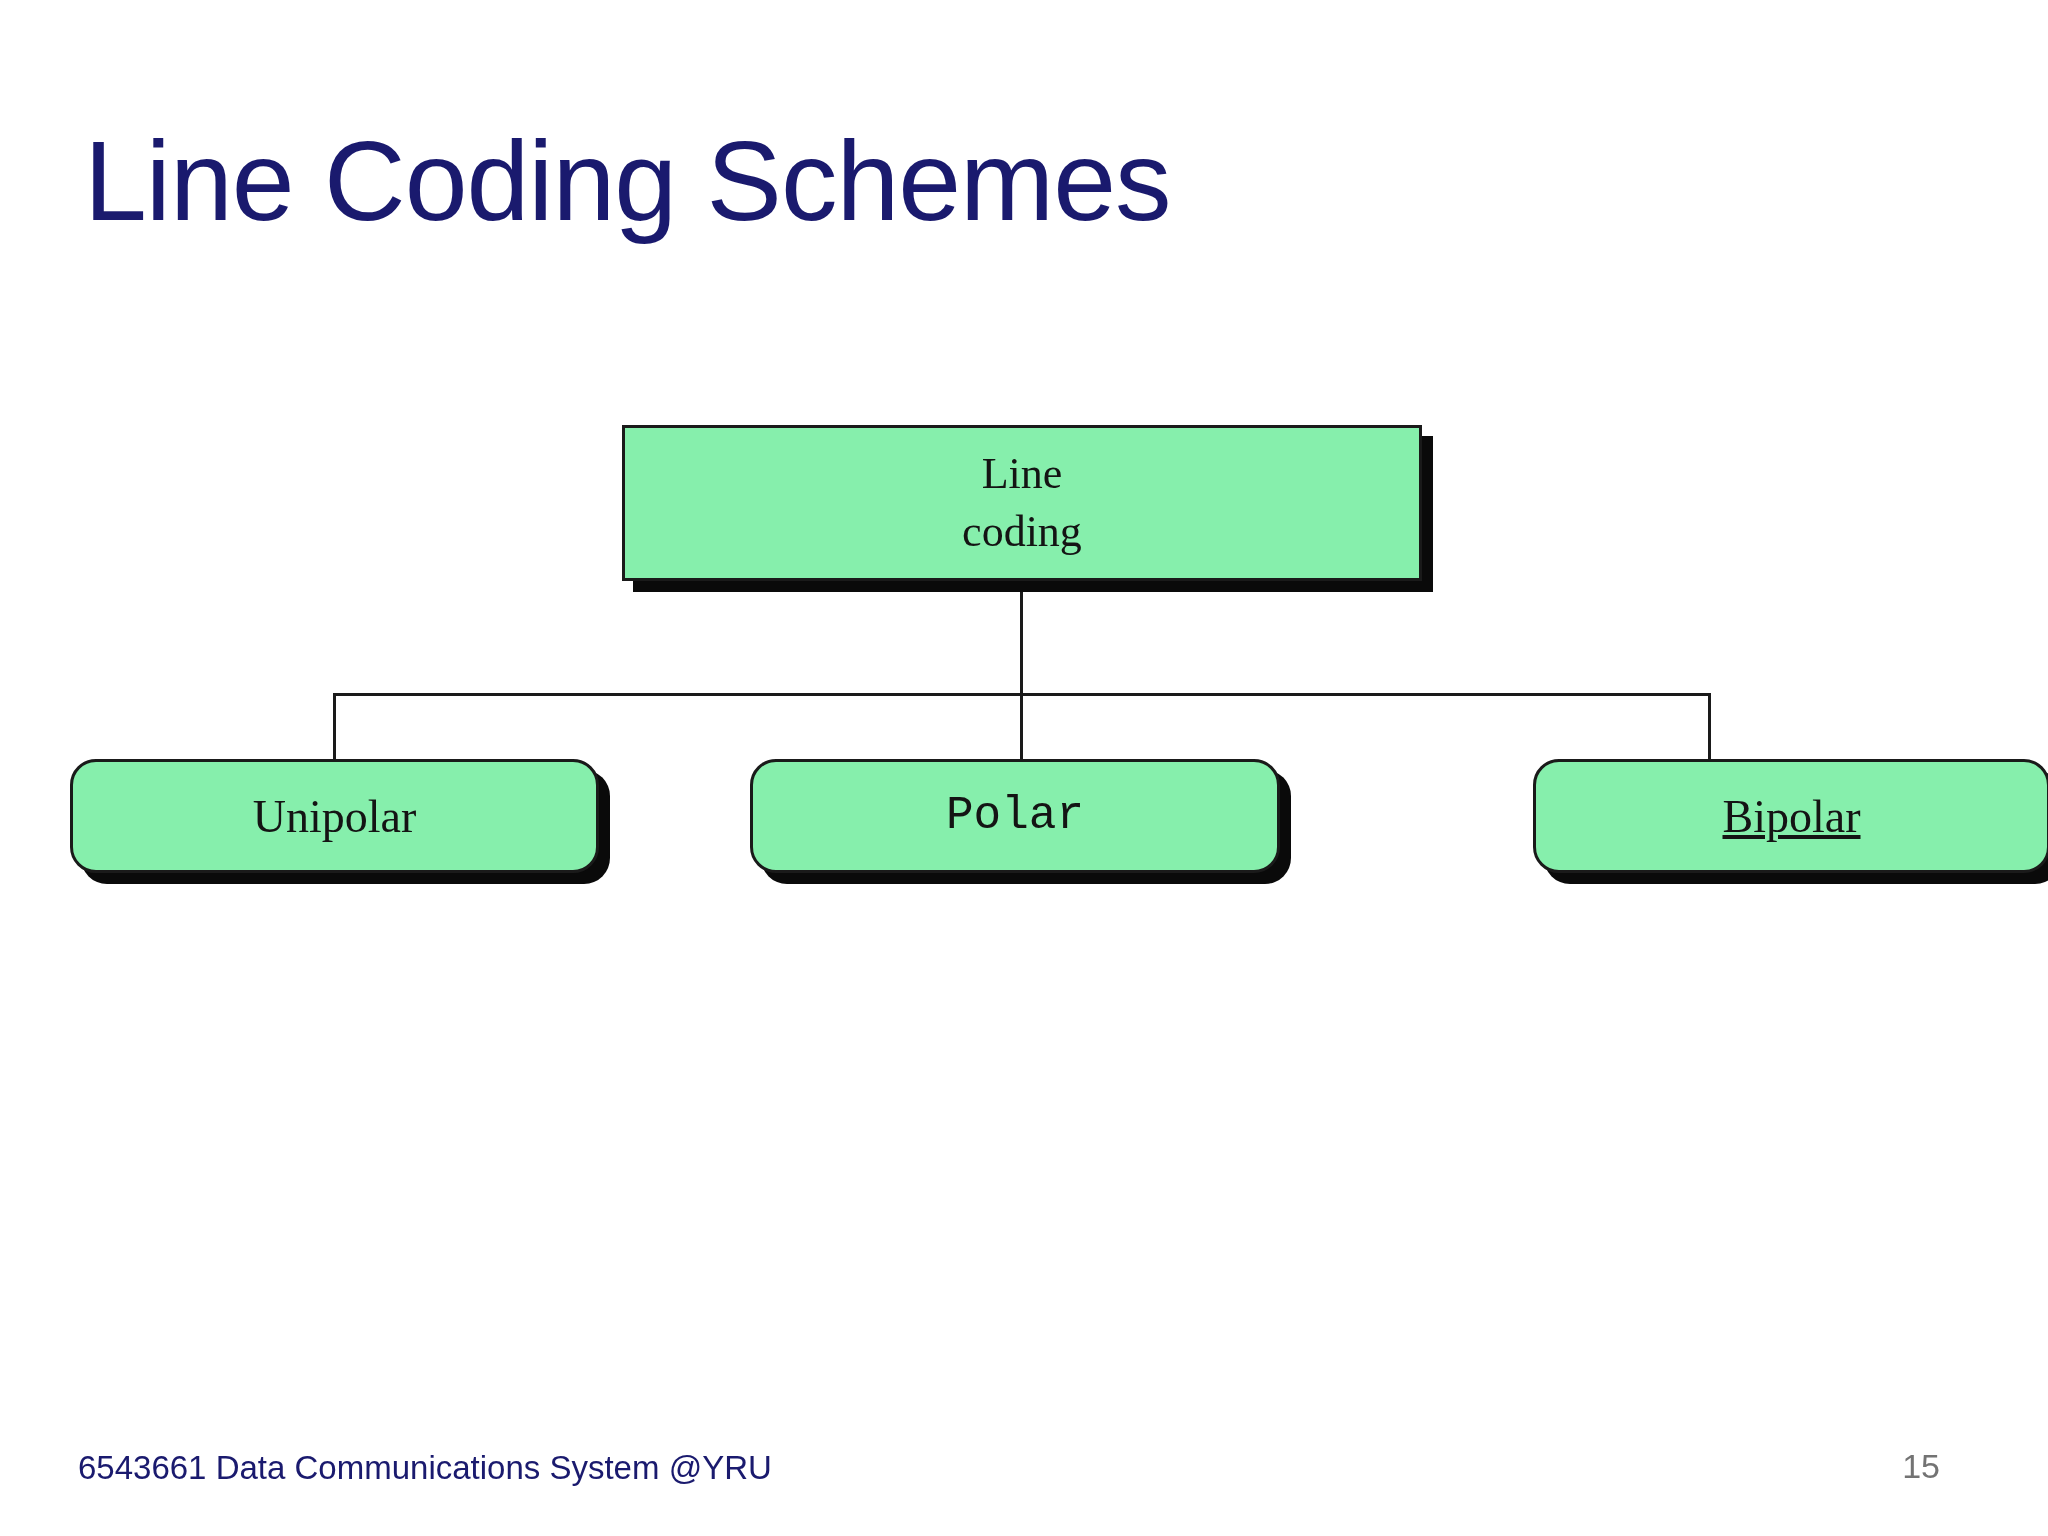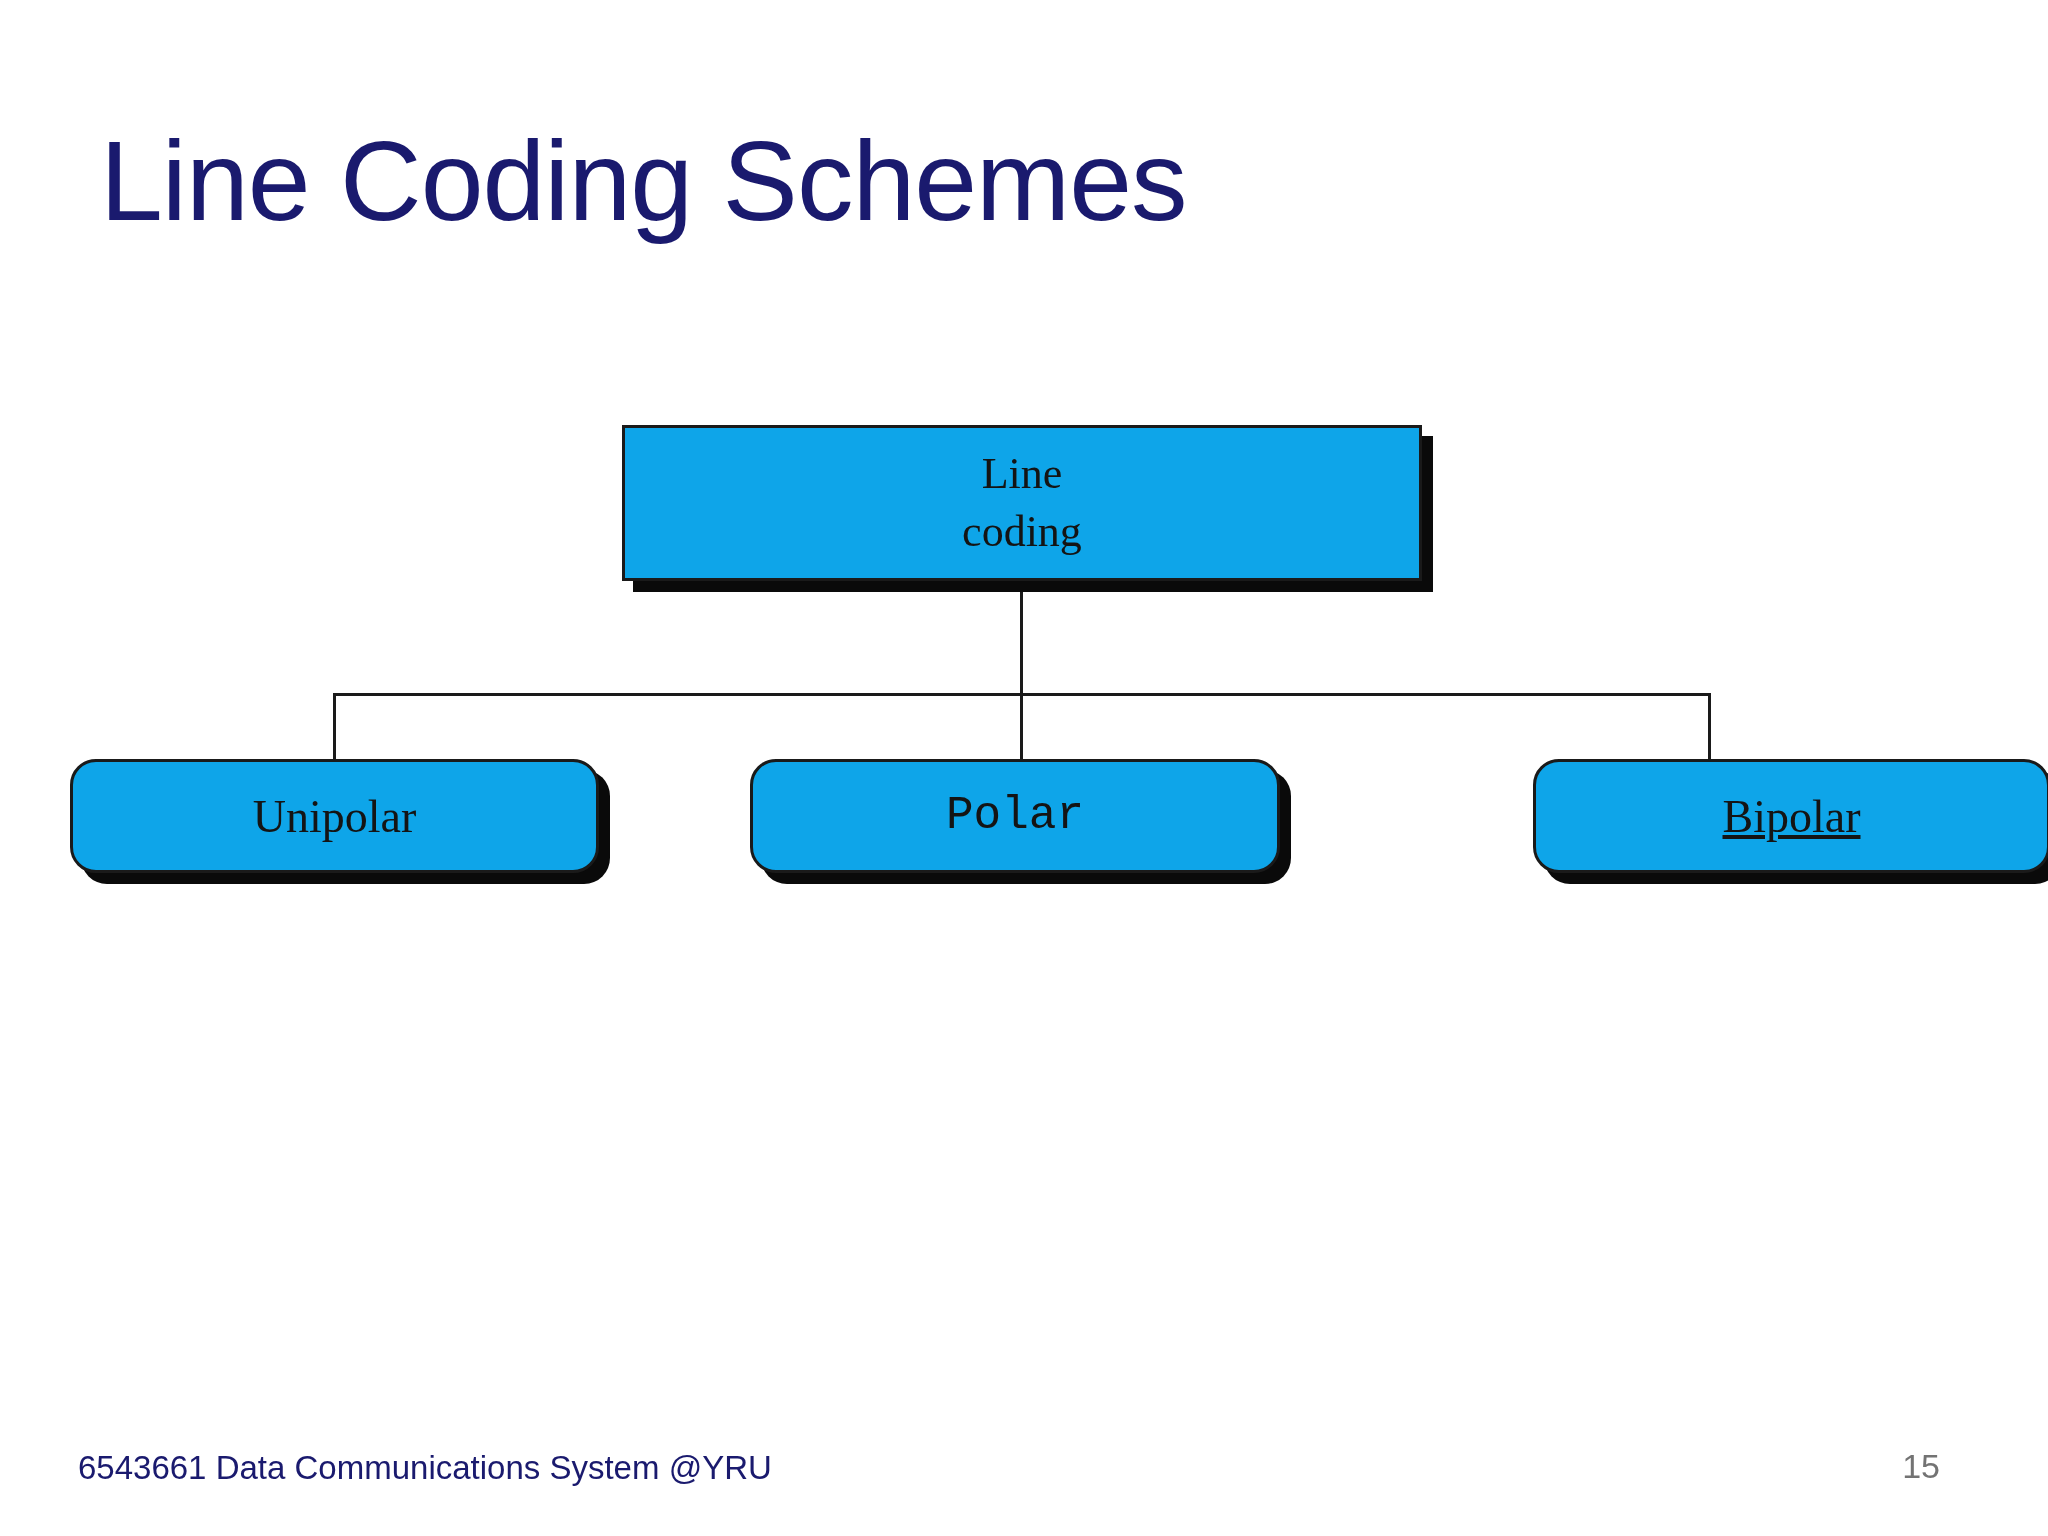--- a/index.html
+++ b/index.html
@@ -17,27 +17,26 @@
   }
   .page-title {
     position: absolute;
     left: 84px;
     top: 122px;
     font-size: 113px;
     line-height: 1.05;
     letter-spacing: -1px;
     color: #1a1a6e;
     white-space: nowrap;
-    margin-left: 16px;
   }
   
   .node {
     position: absolute;
     box-sizing: border-box;
-    background: #0ea5e9;
+    background: #86efac;
     border: 3px solid #1a1a1a;
     box-shadow: 11px 11px 0 0 #0a0a0a;
     display: flex;
     align-items: center;
     justify-content: center;
     text-align: center;
     font-family: "Liberation Serif", serif;
     color: #141414;
   }
   .node-root {

